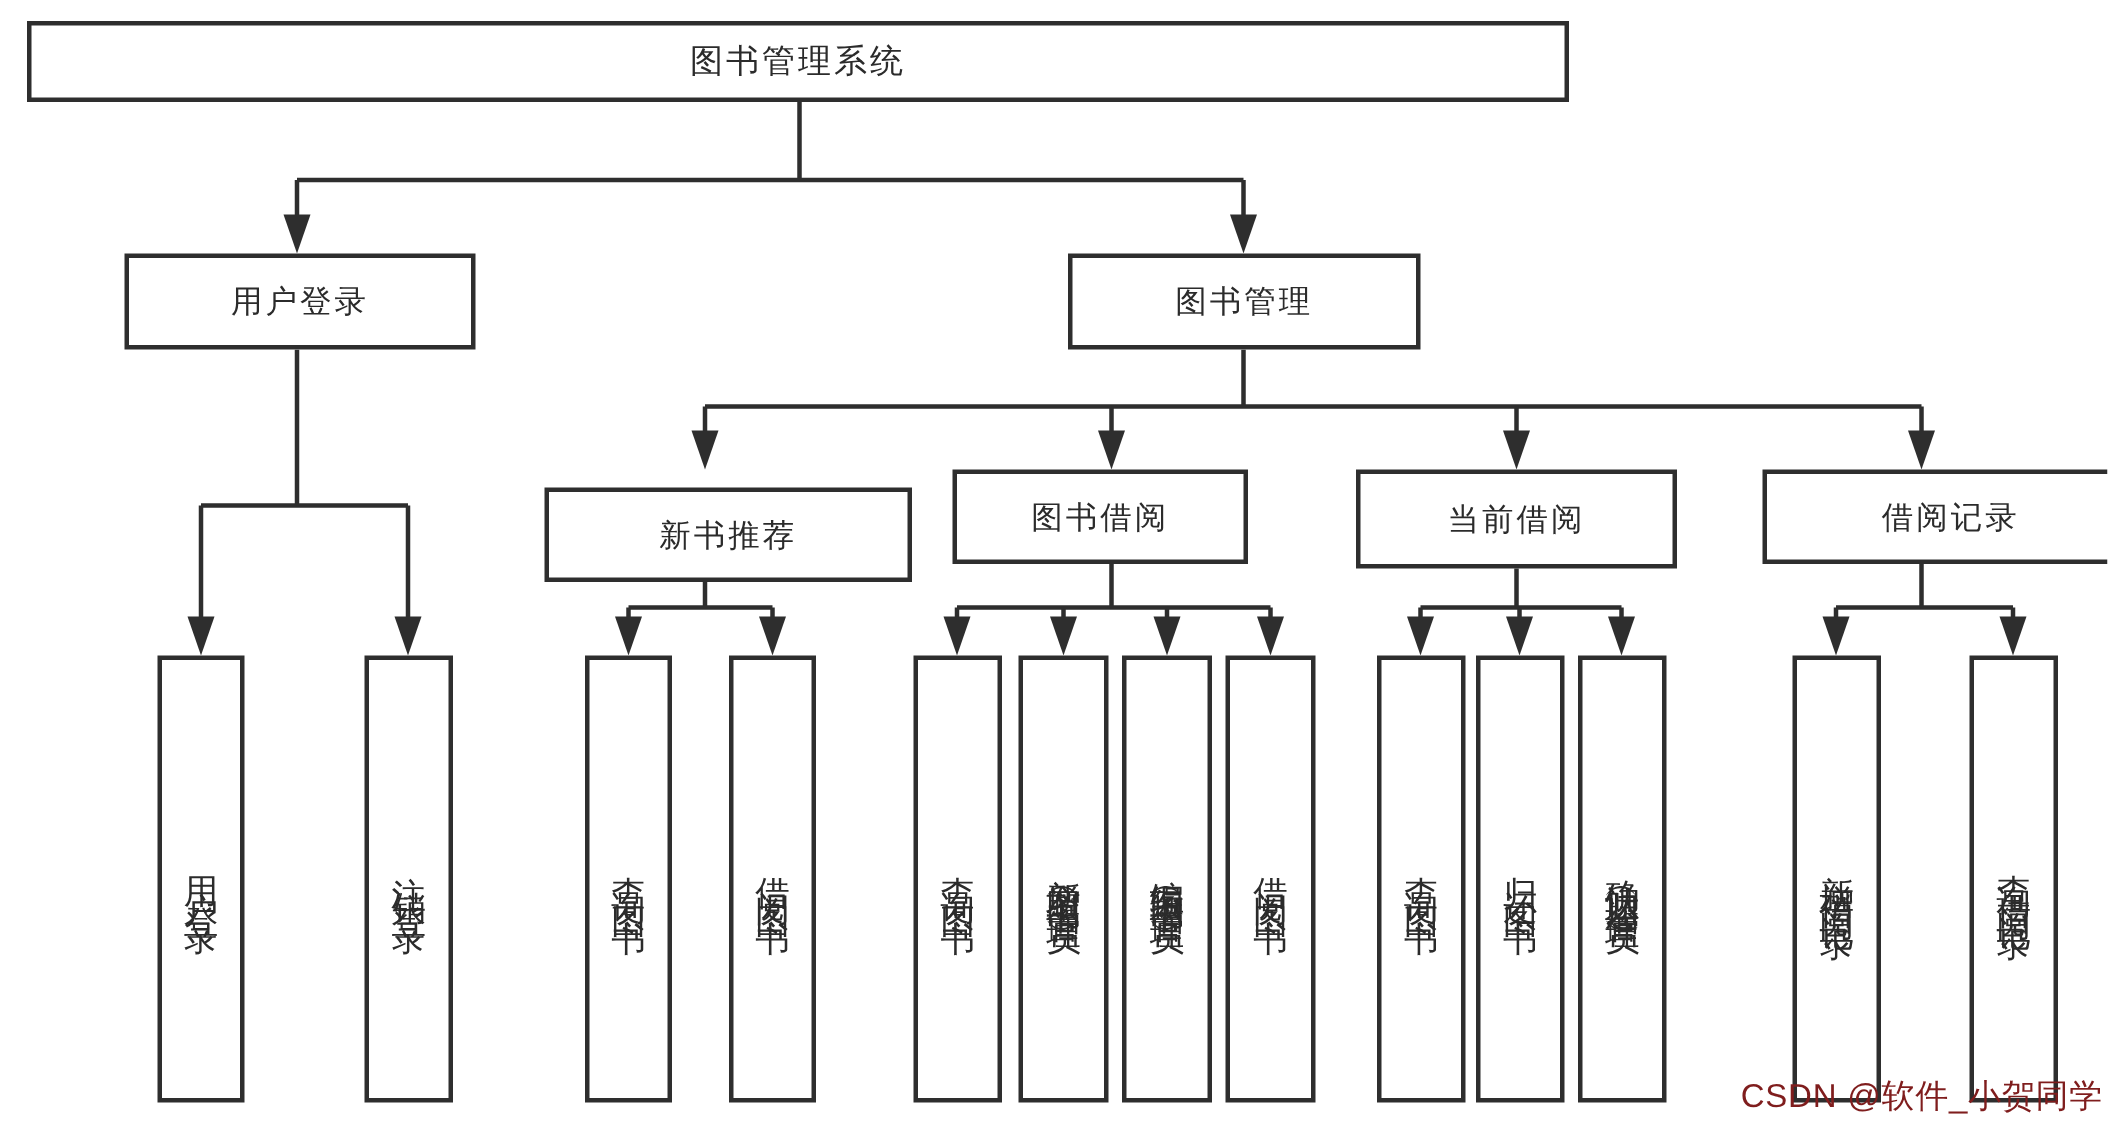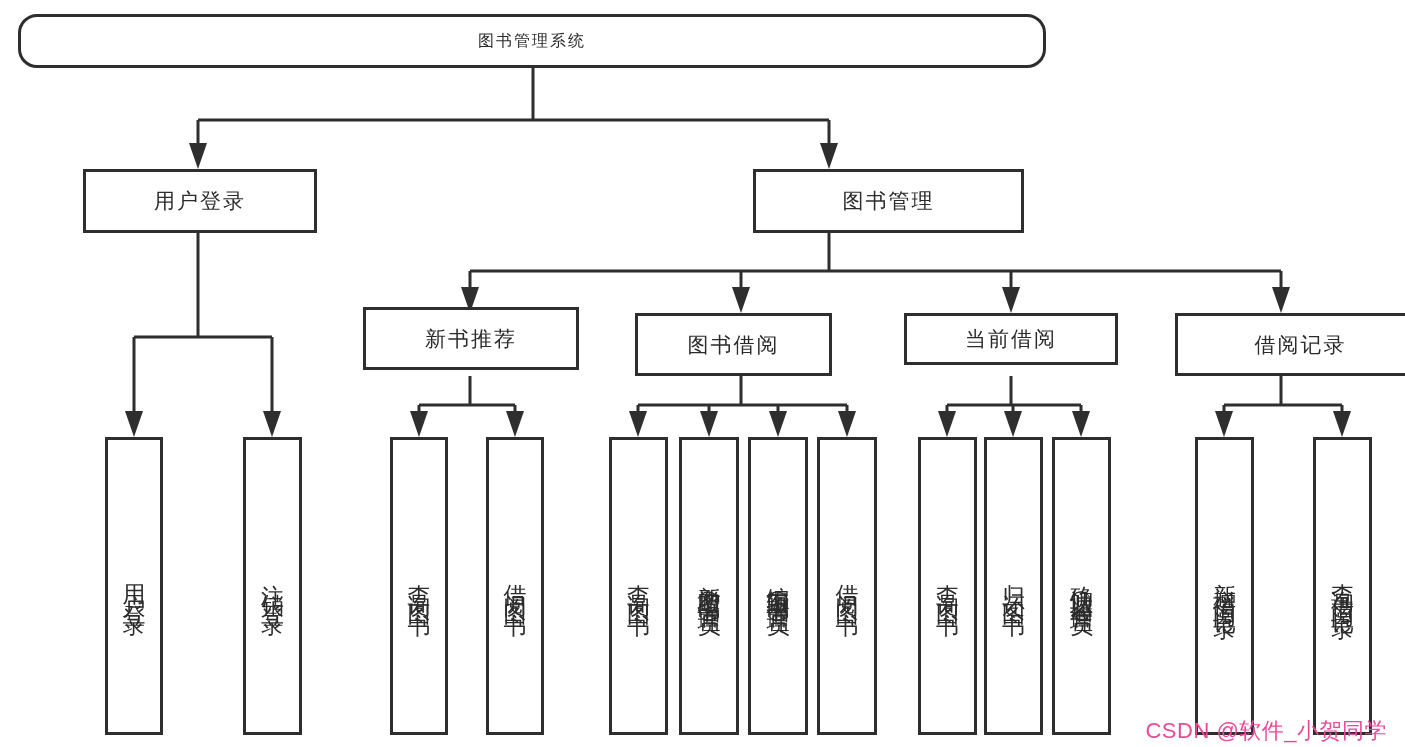--- a/index.html
+++ b/index.html
@@ -8,30 +8,30 @@
     font-family:"Liberation Sans", sans-serif; overflow:hidden;
   }
   .connectors { position:absolute; left:0; top:0; width:1405px; height:747px; }
   .node {
     position:absolute; box-sizing:border-box;
     border:3px solid #2e2e2e; background:#ffffff;
     display:flex; align-items:center; justify-content:center;
     color:#2b2b2b; text-align:center; z-index:2;
   }
   .h { font-size:21px; letter-spacing:2px; }
-  .root { font-size:16px;border-radius:19px; }
+  .root { font-size:22px; }
   .v {
     writing-mode:vertical-rl; text-orientation:mixed;
     font-size:23px; letter-spacing:10px; line-height:1;
   }
   .v.med  { letter-spacing:7px; }
   .v.long { letter-spacing:4px; }
   .watermark {
-    position:absolute; right:18px; bottom:1px; z-index:5;
-    font-size:22px; color:#ec4899; letter-spacing:0.5px; white-space:nowrap;
+    position:absolute; right:3px; bottom:1px; z-index:5;
+    font-size:22px; color:#7f1d1d; letter-spacing:0.5px; white-space:nowrap;
   }
 </style>
 </head>
 <body>
 
 <div class="canvas">
 
   <svg class="connectors" viewBox="0 0 1405 747" xmlns="http://www.w3.org/2000/svg">
     <g stroke="#2e2e2e" stroke-width="3" fill="none">
 
@@ -68,25 +68,25 @@
       <polygon points="1004,411 1022,411 1013,437"></polygon>
       <polygon points="1072,411 1090,411 1081,437"></polygon>
       <polygon points="1215,411 1233,411 1224,437"></polygon>
       <polygon points="1333,411 1351,411 1342,437"></polygon>
     </g>
   </svg>
 
   <div class="node h root" style="left:18px;top:14px;width:1028px;height:54px">图书管理系统</div>
 
   <div class="node h" style="left:83px;top:169px;width:234px;height:64px">用户登录</div>
-  <div class="node h" style="left:753px;top:169px;width:271px;height:64px">图书管理</div>
+  <div class="node h" style="left:712px;top:169px;width:235px;height:64px">图书管理</div>
 
-  <div class="node h" style="left:363px;top:307px;width:216px;height:63px">新书推荐</div>
+  <div class="node h" style="left:363px;top:325px;width:245px;height:63px">新书推荐</div>
   <div class="node h" style="left:635px;top:313px;width:197px;height:63px">图书借阅</div>
-  <div class="node h" style="left:904px;top:313px;width:214px;height:52px">当前借阅</div>
+  <div class="node h" style="left:904px;top:313px;width:214px;height:66px">当前借阅</div>
   <div class="node h" style="left:1175px;top:313px;width:251px;height:63px">借阅记录</div>
 
   <div class="node v" style="left:105px;top:437px;width:58px;height:298px">用户登录</div>
   <div class="node v" style="left:243px;top:437px;width:59px;height:298px">注销登录</div>
 
   <div class="node v" style="left:390px;top:437px;width:58px;height:298px">查询图书</div>
   <div class="node v" style="left:486px;top:437px;width:58px;height:298px">借阅图书</div>
 
   <div class="node v" style="left:609px;top:437px;width:59px;height:298px">查询图书</div>
   <div class="node v long" style="left:679px;top:437px;width:60px;height:298px">新增图书（管理员）</div>

